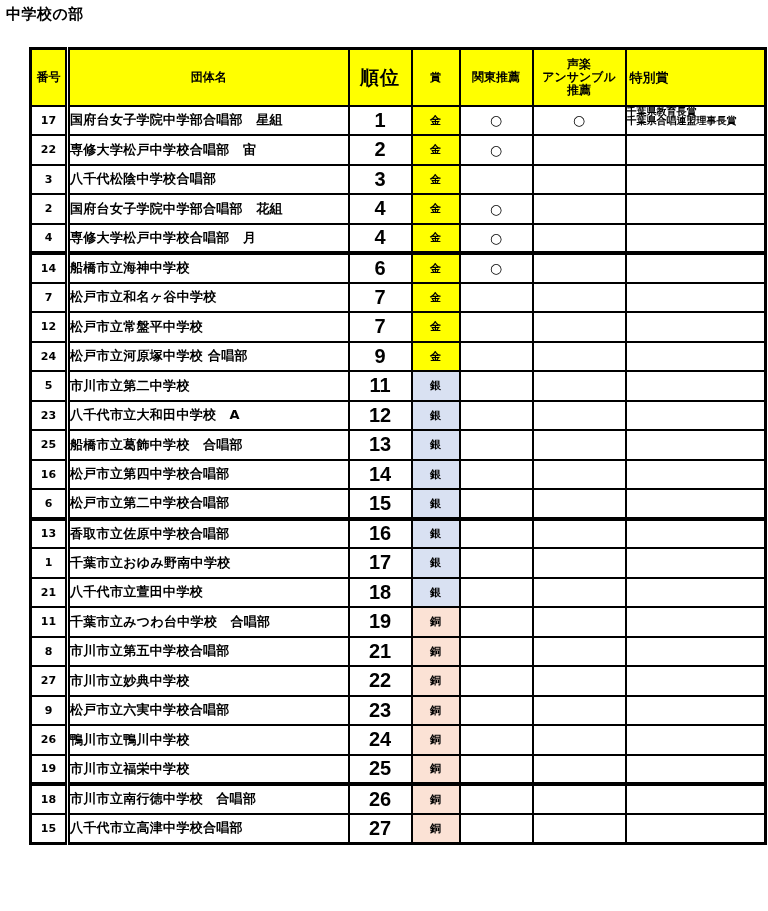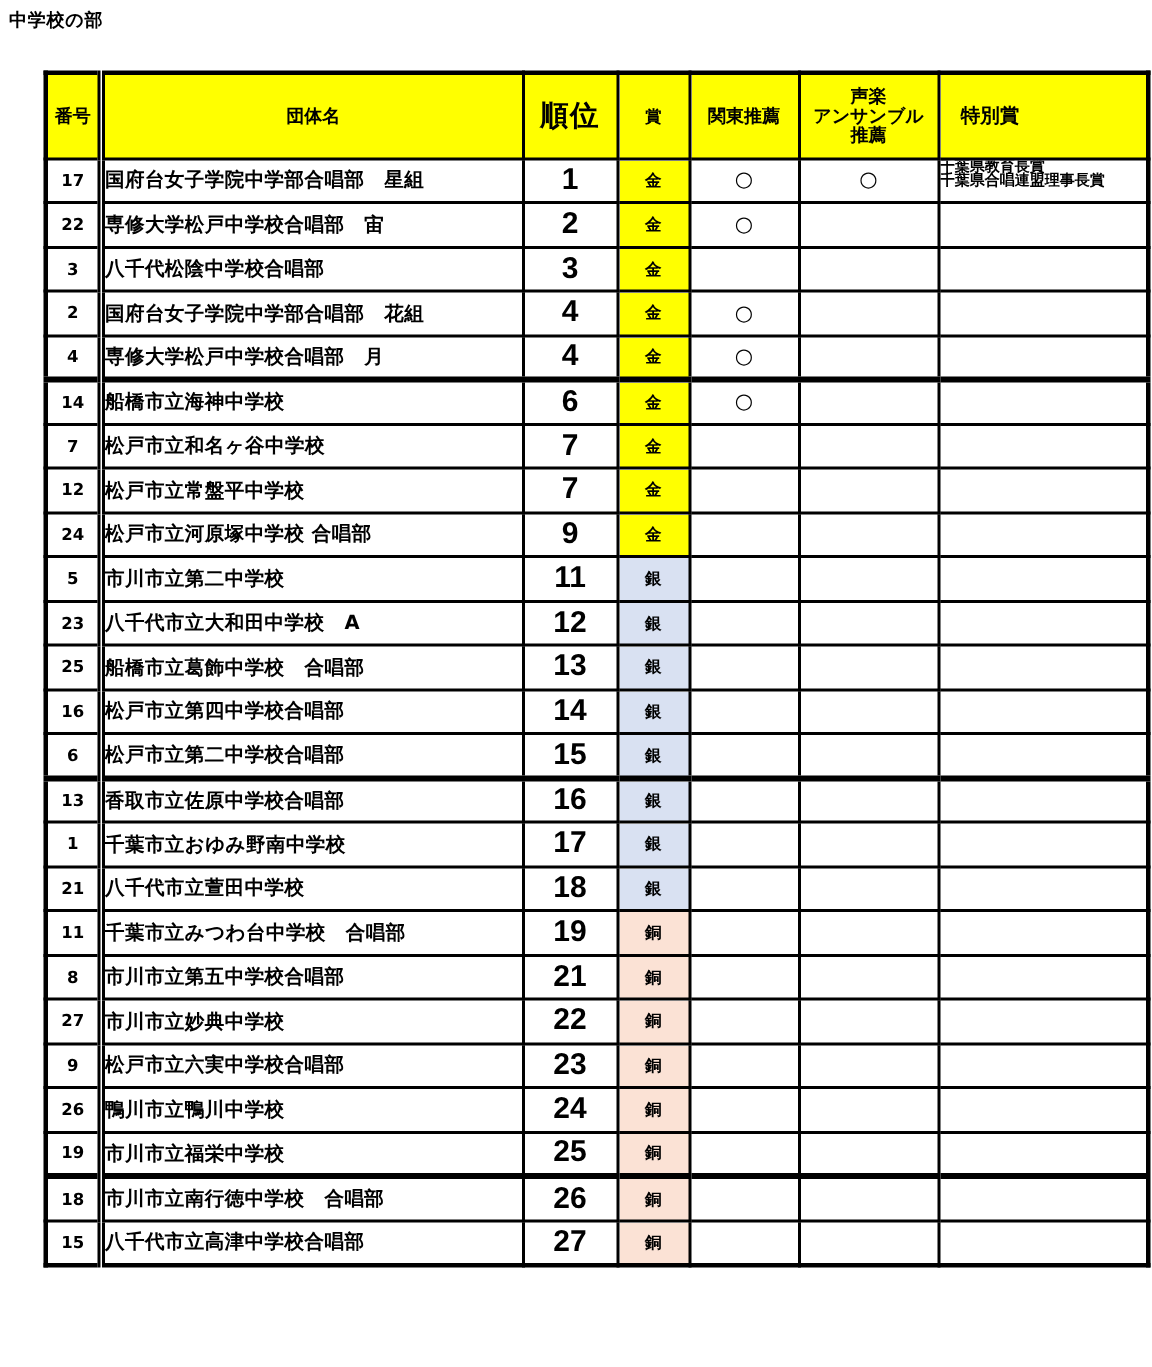--- a/index.html
+++ b/index.html
@@ -1,37 +1,37 @@
 <!DOCTYPE html>
 <html><head>
 <meta charset="utf-8">
 <style>
   * { box-sizing: border-box; margin: 0; padding: 0; }
   body {
     width: 768px; height: 911px; background: #ffffff; position: relative; overflow: hidden;
     font-family: "DejaVu Sans", "Liberation Sans", sans-serif; color: #000;
   }
   .page-title {
-    position: absolute; left: 6px; top: 5px; font-size: 12px; font-weight: bold; letter-spacing: 0.5px;
+    position: absolute; left: 6px; top: 5px; font-size: 15px; font-weight: bold; letter-spacing: 0.5px;
   }
   table.results {
     position: absolute; left: 29px; top: 47px;
     border-collapse: collapse; table-layout: fixed; width: 735px;
     border: 3px solid #000;
   }
   table.results td, table.results th {
     border: 2px solid #000; padding: 0; overflow: hidden; white-space: nowrap;
   }
   thead th {
     background: #ffff00; height: 57px; font-weight: bold; font-size: 12px; text-align: center;
     vertical-align: middle; line-height: 13px;
   }
   thead th.rank-h { font-size: 19px; letter-spacing: 1px; }
   thead th.prize-h { font-size: 11px; }
-  thead th.special-h { text-align: left; padding-left: 14px; font-size: 13px; }
+  thead th.special-h { text-align: left; padding-left: 3px; font-size: 13px; }
   thead th.ens-h { white-space: normal; font-size: 12px; line-height: 13px; }
   tbody td { height: 29.5px; font-size: 13px; font-weight: bold; vertical-align: middle; }
   td.num { text-align: center; font-size: 11px; }
   td.name { text-align: left; padding-left: 3px; font-size: 13px; letter-spacing: 0.3px; }
   th.name-h, td.name { border-left: 5px double #000 !important; }
   td.rank { text-align: center; font-size: 20px; font-family: "Liberation Sans", sans-serif; }
   td.prize { text-align: center; font-size: 11px; }
   td.prize.gold { background: #ffff00; }
   td.prize.silver { background: #d9e1f2; }
   td.prize.bronze { background: #fbe2d5; }

